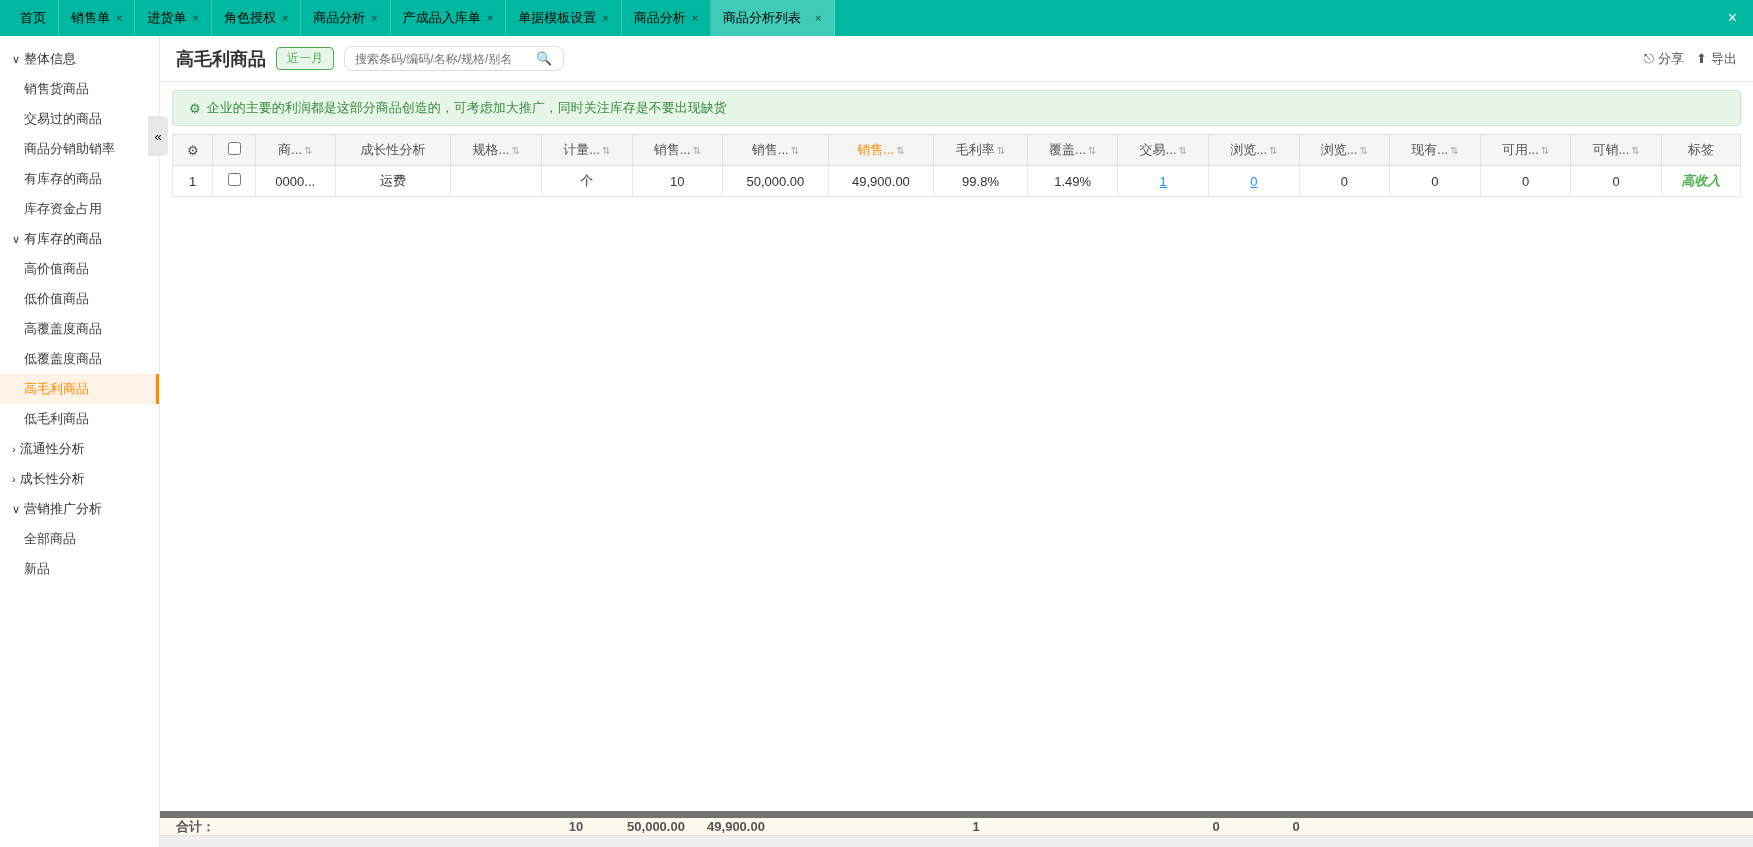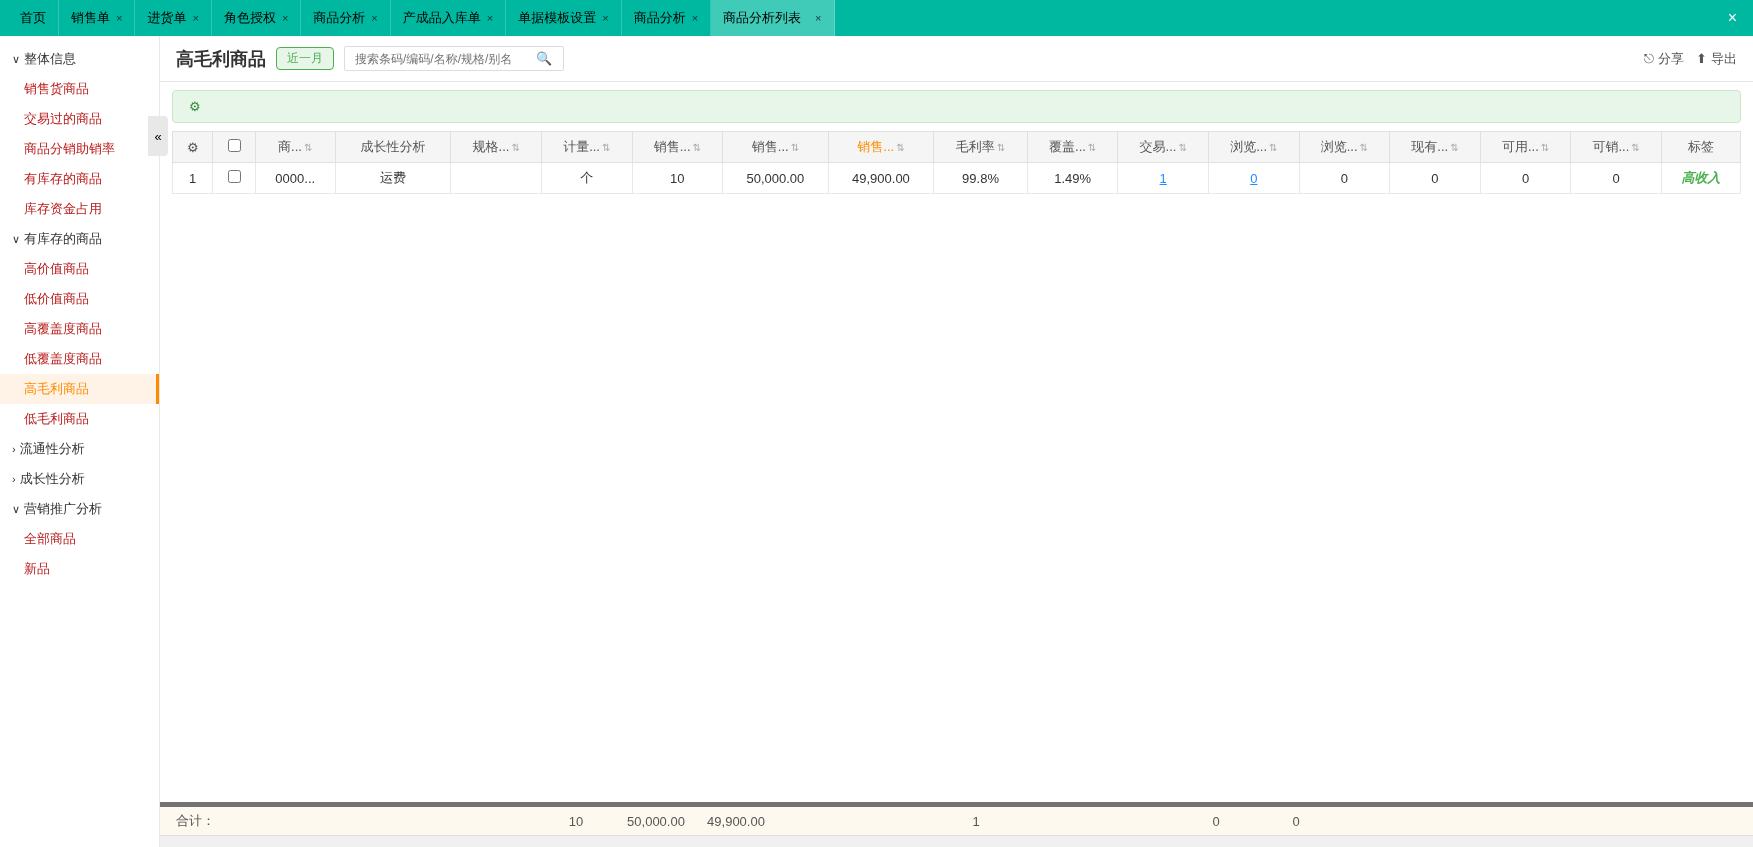--- a/index.html
+++ b/index.html
@@ -63,21 +63,21 @@
       font-size: 13px;
       color: #333;
       cursor: pointer;
     }
     .sidebar-group-header .arrow {
       margin-right: 4px;
       font-size: 11px;
     }
     .sidebar-item {
       padding: 6px 12px 6px 24px;
-      color: #b91c1c;
+      color: #404040;
       cursor: pointer;
       font-size: 13px;
     }
     .sidebar-item.active {
       background: #fff3e8;
       color: #ff8c00;
       border-right: 3px solid #ff8c00;
     }
     .sidebar-collapse-btn {
       position: absolute;
@@ -122,21 +122,21 @@
       background: #e8f5e9;
       color: #4caf50;
       border: 1px solid #4caf50;
       border-radius: 4px;
       padding: 2px 10px;
       cursor: pointer;
       font-size: 12px;
     }
     .search-box {
       border: 1px solid #ddd;
-      border-radius: 2px;
+      border-radius: 8px;
       padding: 4px 10px;
       width: 220px;
       font-size: 12px;
       color: #999;
       display: flex;
       align-items: center;
       gap: 6px;
     }
     .search-box input {
       border: none;
@@ -220,29 +220,30 @@
       font-style: italic;
     }
     .link-style {
       color: #1890ff;
       text-decoration: underline;
       cursor: pointer;
     }
 
     
     .footer-totals {
-      height: 33px;
+      height: 24px;
       background: #fef9ef;
-      border-top: 5px solid #737373;
+      border-top: 7px solid #737373;
       display: flex;
       align-items: center;
       padding: 0 16px;
       font-size: 13px;
       color: #555;
       flex-shrink: 0;
+      font-weight: bold;
     }
     .footer-totals .label {
       min-width: 200px;
     }
     .footer-cell {
       text-align: center;
       min-width: 80px;
       padding: 0 8px;
     }
 
@@ -392,20 +393,21 @@
         </div>
         <div class="action-btn">
           <span>⬆</span>
           <span>导出</span>
         </div>
       </div>
     </div>
 
     <div class="info-banner">
       <span>⚙</span>
+      <span>企业的主要的利润都是这部分商品创造的，可考虑加大推广，同时关注库存是不要出现缺货</span>
     </div>
 
     <div class="table-wrapper">
       <table>
         <thead>
           <tr>
             <th>⚙</th>
             <th><input type="checkbox" style=""></th>
             <th>
                 <div class="col-sort">

